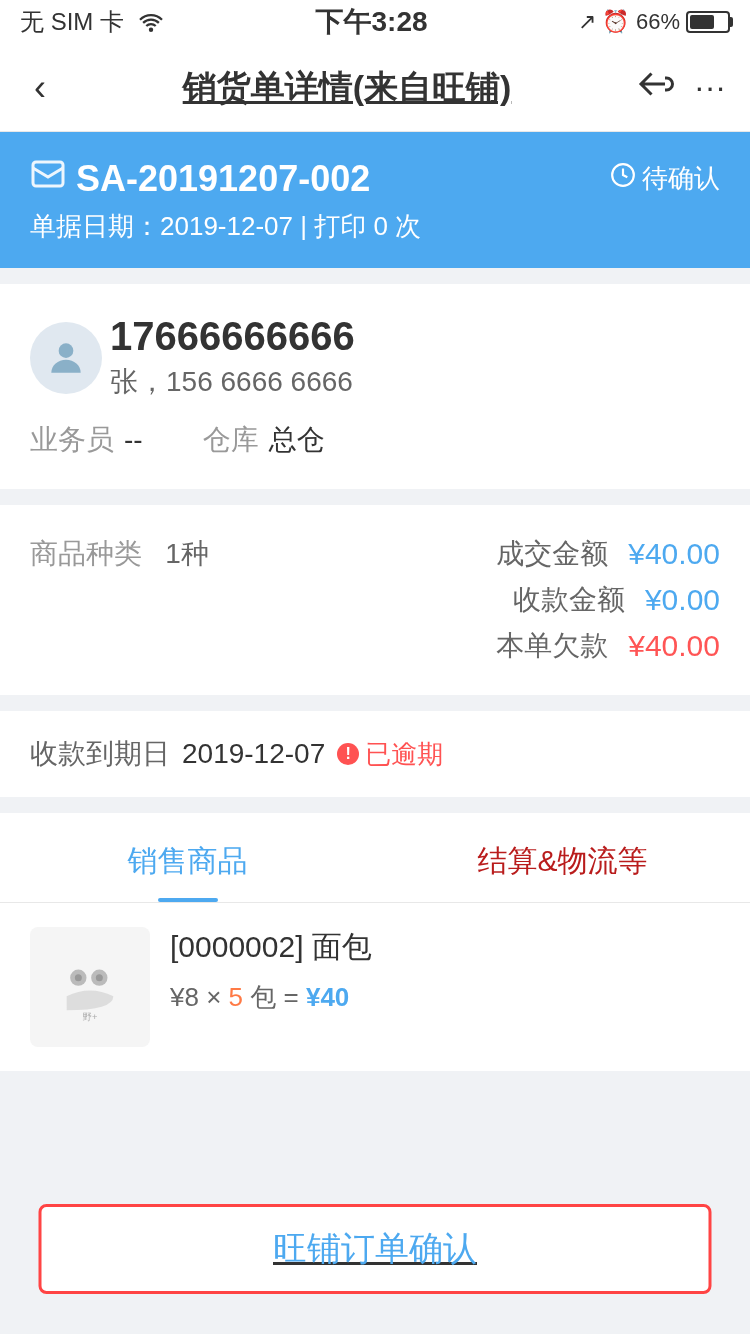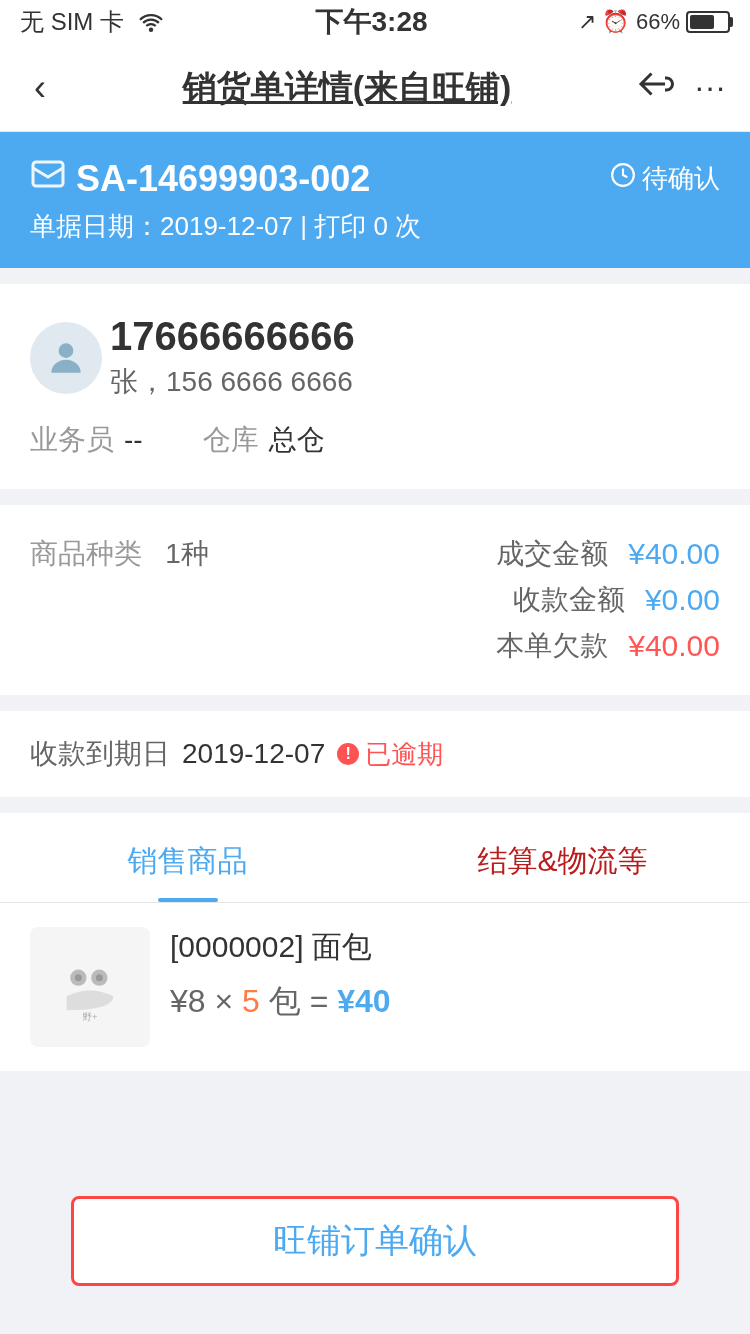--- a/index.html
+++ b/index.html
@@ -310,40 +310,41 @@
     }
     .product-info {
       flex: 1;
     }
     .product-name {
       font-size: 30px;
       color: #333;
       margin-bottom: 12px;
     }
     .product-price {
-      font-size: 32px;
+      font-size: 26px;
       color: #666;
     }
     .price-highlight { color: #4da9f0; font-weight: 600; }
     .price-qty { color: #ff7a45; }
 
     
     .bottom-area {
       background: #f0f2f5;
       flex: 1;
       min-height: 200px;
     }
 
     
     .confirm-btn-wrap {
       position: fixed;
-      bottom: 48px;
+      bottom: 40px;
       left: 50%;
       transform: translateX(-50%);
-      width: 608px;
+      width: 673px;
+      text-decoration: underline;
     }
     .confirm-btn {
       width: 100%;
       height: 90px;
       background: #fff;
       border: 3px solid #ff4444;
       border-radius: 8px;
       font-size: 34px;
       color: #4da9f0;
       font-weight: 500;
@@ -390,21 +391,21 @@
 
 <div class="header-card">
   <div class="header-top">
     <div class="order-id">
       <span>
         <svg width="36" height="36" viewBox="0 0 24 24" fill="white" opacity="0.9">
           <rect x="2" y="4" width="20" height="16" rx="2" fill="none" stroke="white" stroke-width="2"></rect>
           <path d="M2 8l10 6 10-6" stroke="white" stroke-width="2" fill="none"></path>
         </svg>
       </span>
-      <span>SA-14699903-002</span>
+      <span>SA-20191207-002</span>
     </div>
     <div class="status-badge">
       <span>
         <svg width="26" height="26" viewBox="0 0 24 24" fill="none" stroke="white" stroke-width="2">
           <circle cx="12" cy="12" r="10"></circle>
           <path d="M12 6v6l4 2"></path>
         </svg>
       </span>
       <span>待确认</span>
     </div>

